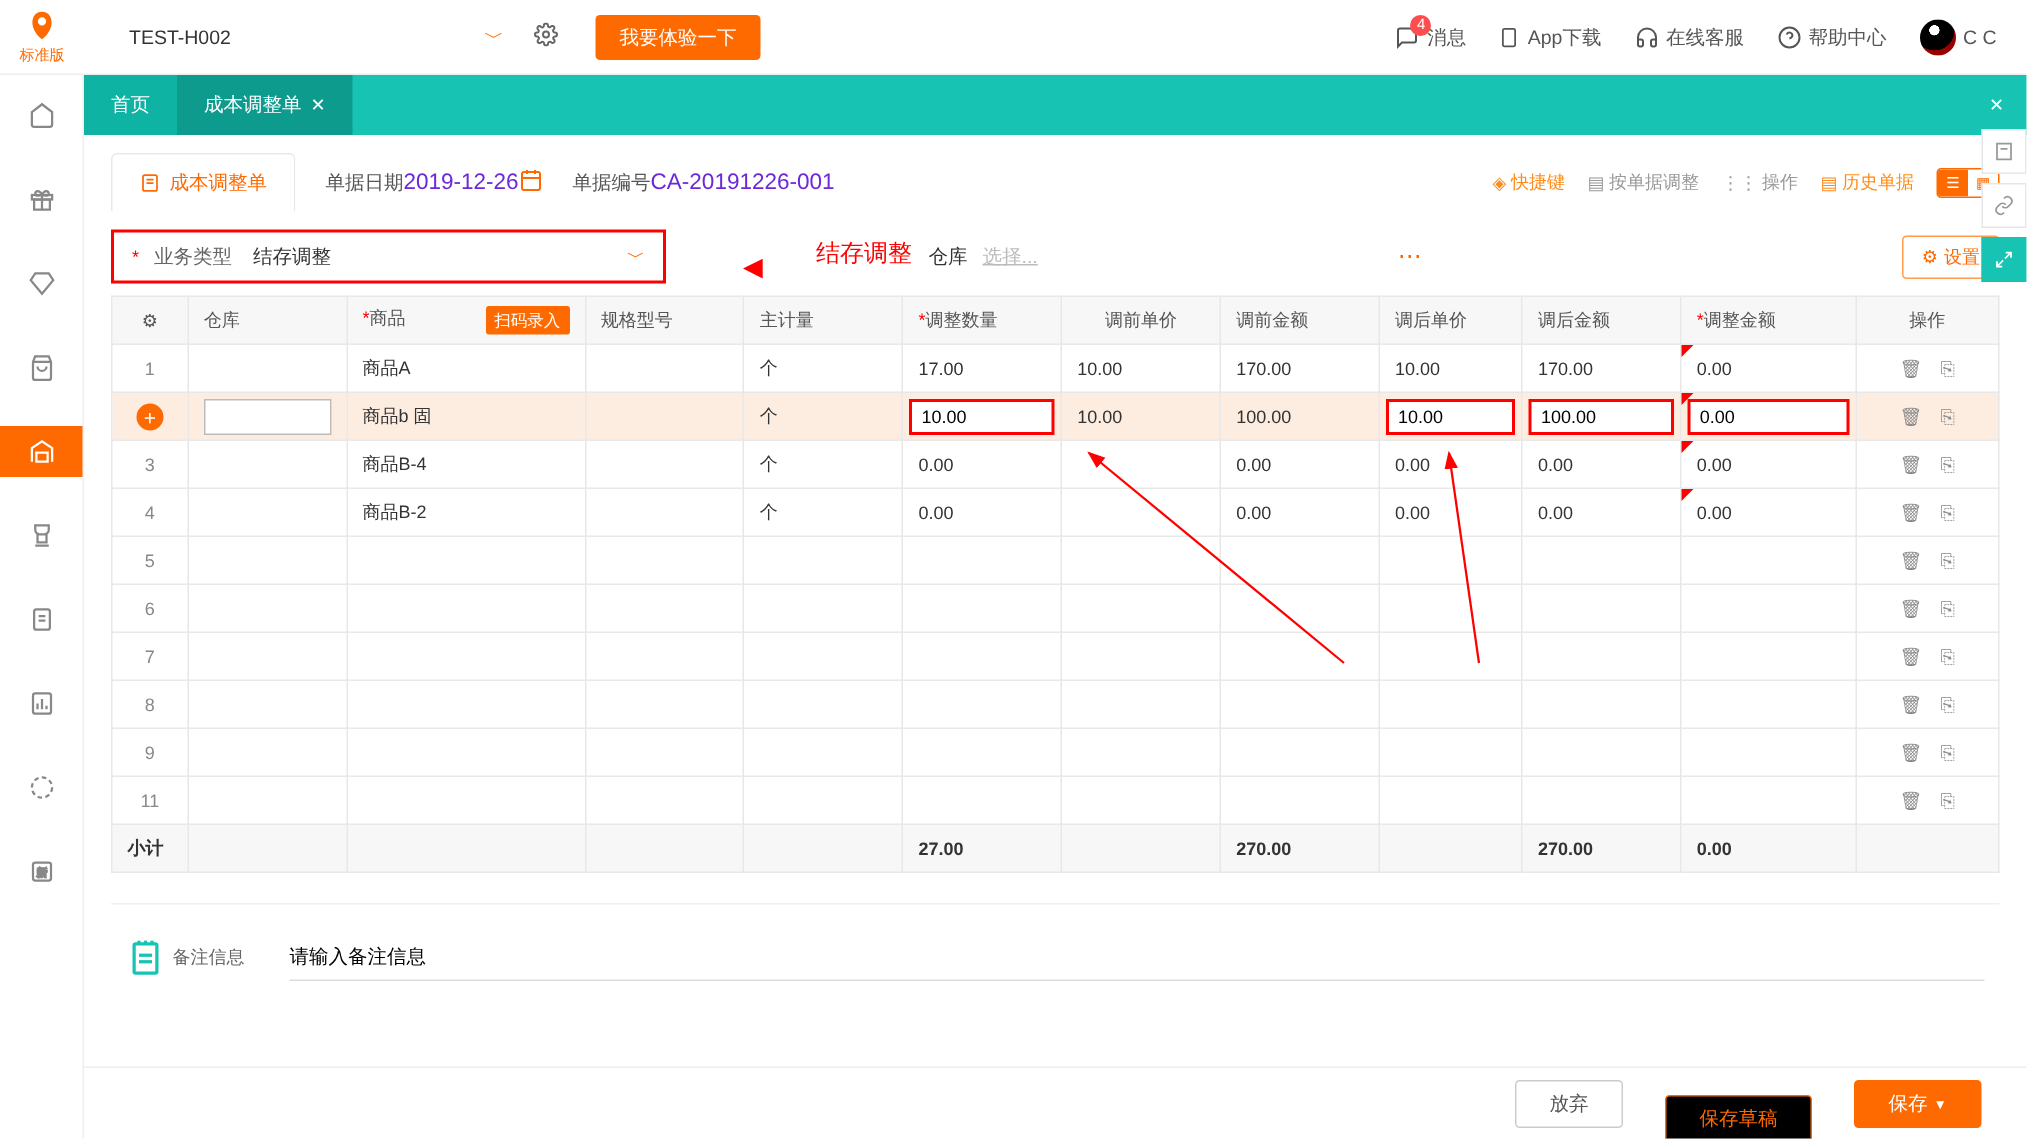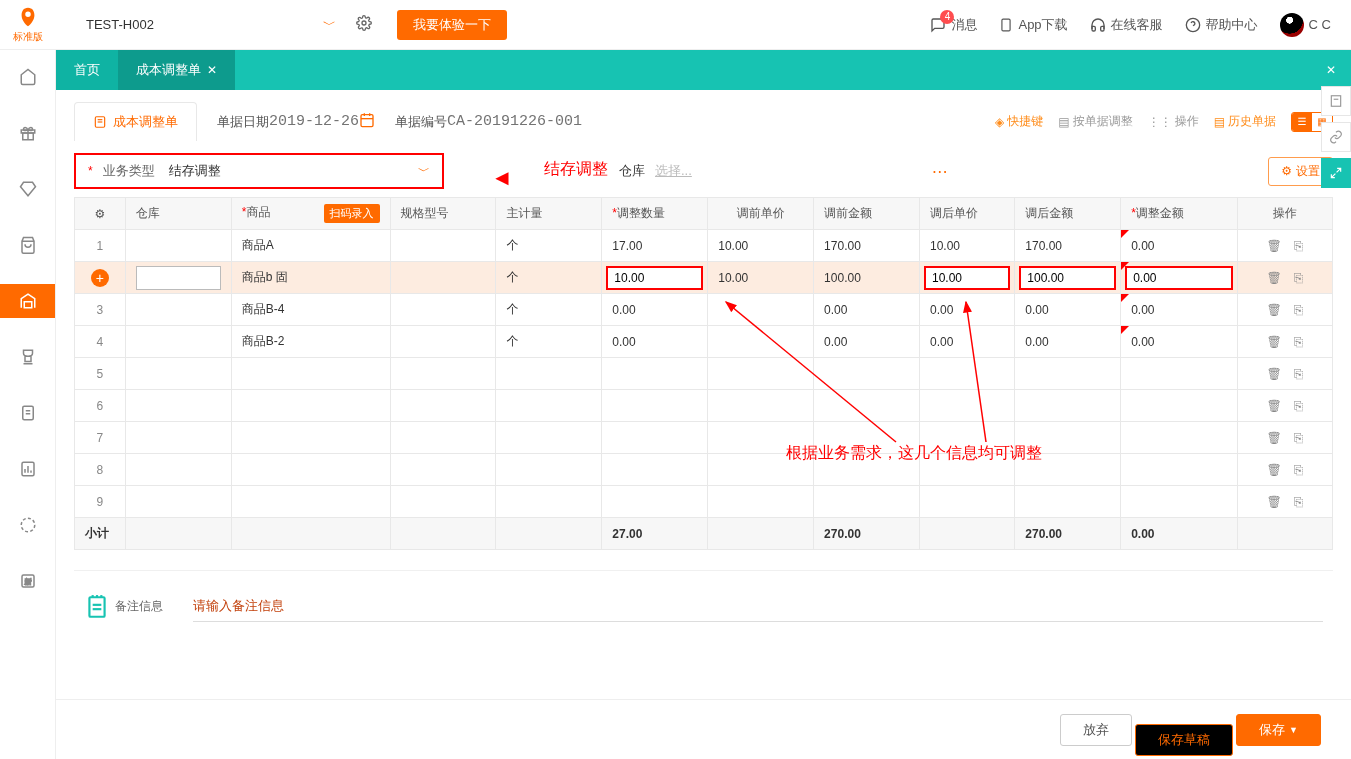--- a/index.html
+++ b/index.html
@@ -29,21 +29,21 @@
 .tab { padding: 0 18px; display: flex; align-items: center; gap: 6px; color: #fff; font-size: 13px; cursor: pointer; }
 .tab.t-home { background: #0fb3a3; }
 .tab.t-active { background: #0d9b8d; }
 .tab .close { font-size: 12px; }
 .tab-close-x { margin-left: auto; width: 40px; display: flex; align-items: center; justify-content: center; color: #fff; background: #17c3b2; cursor: pointer; }
 
 .doc-header { display: flex; align-items: center; padding: 12px 18px 0 18px; gap: 20px; }
 .doc-title-tab { border: 1px solid #e8e8e8; border-bottom: none; border-radius: 4px 4px 0 0; padding: 10px 18px; display: flex; align-items: center; gap: 6px; color: #ff6a00; font-size: 13px; }
 .doc-meta { display: flex; align-items: center; font-size: 14px; }
 .doc-meta .label { color: #555; font-size: 13px; }
-.doc-meta .value { color: #737373; font-size: 15px; font-family: Liberation Mono, monospace; }
+.doc-meta .value { color: #6d28d9; font-size: 15px; }
 .cal-icon { color: #ff6a00; }
 .toolbar { margin-left: auto; display: flex; align-items: center; gap: 15px; font-size: 12px; color: #999; }
 .toolbar .tool { display: flex; align-items: center; gap: 3px; cursor: pointer; }
 .toolbar .tool.o { color: #ff8c1a; }
 .view-toggle { display: flex; border: 1px solid #ff6a00; border-radius: 3px; overflow: hidden; }
 .view-toggle span { width: 20px; height: 18px; display: flex; align-items: center; justify-content: center; font-size: 10px; }
 .view-toggle .on { background: #ff6a00; color: #fff; }
 .view-toggle .off { color: #ff6a00; }
 
 .filter-row { display: flex; align-items: center; padding: 12px 18px 8px 18px; gap: 10px; position: relative; }
@@ -88,23 +88,23 @@
 .grid tfoot td { background: #f7f7f7; font-weight: bold; color: #333; }
 
 .anno-overlay { position: absolute; pointer-events: none; }
 .arrow-line { stroke: #ff0000; stroke-width: 1.5; fill: none; }
 .arrow-head { fill: #ff0000; }
 .anno2 { position: absolute; left: 730px; top: 246px; color: #ff0000; font-size: 16px; z-index: 5; }
 
 .remark-bar { margin: 20px 18px 0 18px; display: flex; align-items: center; gap: 30px; padding: 20px 10px; border-top: 1px solid #f0f0f0; }
 .remark-ico { display: flex; align-items: center; gap: 5px; color: #666; font-size: 12px; }
 .remark-ico svg { color: #17c3b2; }
-.remark-input { flex: 1; border-bottom: 1px solid #ddd; padding: 6px 0; color: #c2410c; font-size: 13px; }
-
-.footer-btns { position: absolute; bottom: 0; left: 0; right: 0; height: 60px; background: #fff; border-top: 1px solid #eee; display: flex; align-items: center; justify-content: flex-end; padding: 0 30px; gap: 3px; }
+.remark-input { flex: 1; border-bottom: 1px solid #ddd; padding: 6px 0; color: #000000; font-size: 13px; }
+
+.footer-btns { position: absolute; bottom: 0; left: 0; right: 0; height: 48px; background: #fff; border-top: 1px solid #eee; display: flex; align-items: center; justify-content: flex-end; padding: 0 30px; gap: 28px; }
 .btn { height: 32px; padding: 0 22px; border-radius: 3px; font-size: 13px; cursor: pointer; display: flex; align-items: center; gap: 4px; }
 .btn-default { background: #fff; border: 1px solid #ccc; color: #555; }
 .btn-outline { background: #000000; border: 1px solid #ff6a00; color: #ff6a00; margin-top: 20px; }
 .btn-primary { background: #ff6a00; border: 1px solid #ff6a00; color: #fff; }
 
 .right-rail { position: absolute; right: 0; top: 86px; width: 30px; display: flex; flex-direction: column; gap: 6px; }
 .right-rail .rr { width: 30px; height: 30px; background: #fff; border: 1px solid #e6e6e6; display: flex; align-items: center; justify-content: center; color: #999; cursor: pointer; }
 .right-rail .rr.on { background: #17c3b2; color: #fff; border-color: #17c3b2; }
 </style>
 </head>
@@ -476,40 +476,58 @@
               <td></td>
               <td></td>
               <td></td>
               <td>
                 <div class="op-icons">
                   <span>🗑</span>
                   <span>⎘</span>
                 </div>
               </td>
             </tr>
+            <tr>
+              <td class="idx">11</td>
+              <td></td>
+              <td></td>
+              <td></td>
+              <td></td>
+              <td></td>
+              <td></td>
+              <td></td>
+              <td></td>
+              <td></td>
+              <td></td>
+              <td>
+                <div class="op-icons">
+                  <span>🗑</span>
+                  <span>⎘</span>
+                </div>
+              </td>
+            </tr>
           </tbody>
         <tfoot>
           <tr>
             <td class="idx">小计</td>
             <td></td>
               <td></td>
               <td></td>
               <td></td>
             <td>27.00</td>
             <td></td>
             <td>270.00</td>
             <td></td>
             <td>270.00</td>
             <td>0.00</td>
             <td></td>
           </tr>
         </tfoot>
       </table>
 
-      <span class="anno2">根据业务需求，这几个信息均可调整</span>
       <svg class="anno-overlay" style="left:590px; top:95px;" width="450" height="160">
         <defs>
             <marker id="ah" markerWidth="8" markerHeight="8" refX="7" refY="3" orient="auto">
               <path class="arrow-head" d="M0,0 L8,3 L0,6 z"></path>
             </marker>
           </defs>
         <line class="arrow-line" x1="250" y1="150" x2="80" y2="10" marker-end="url(#ah)"></line>
         <line class="arrow-line" x1="340" y1="150" x2="320" y2="10" marker-end="url(#ah)"></line>
       </svg>
     </div>

